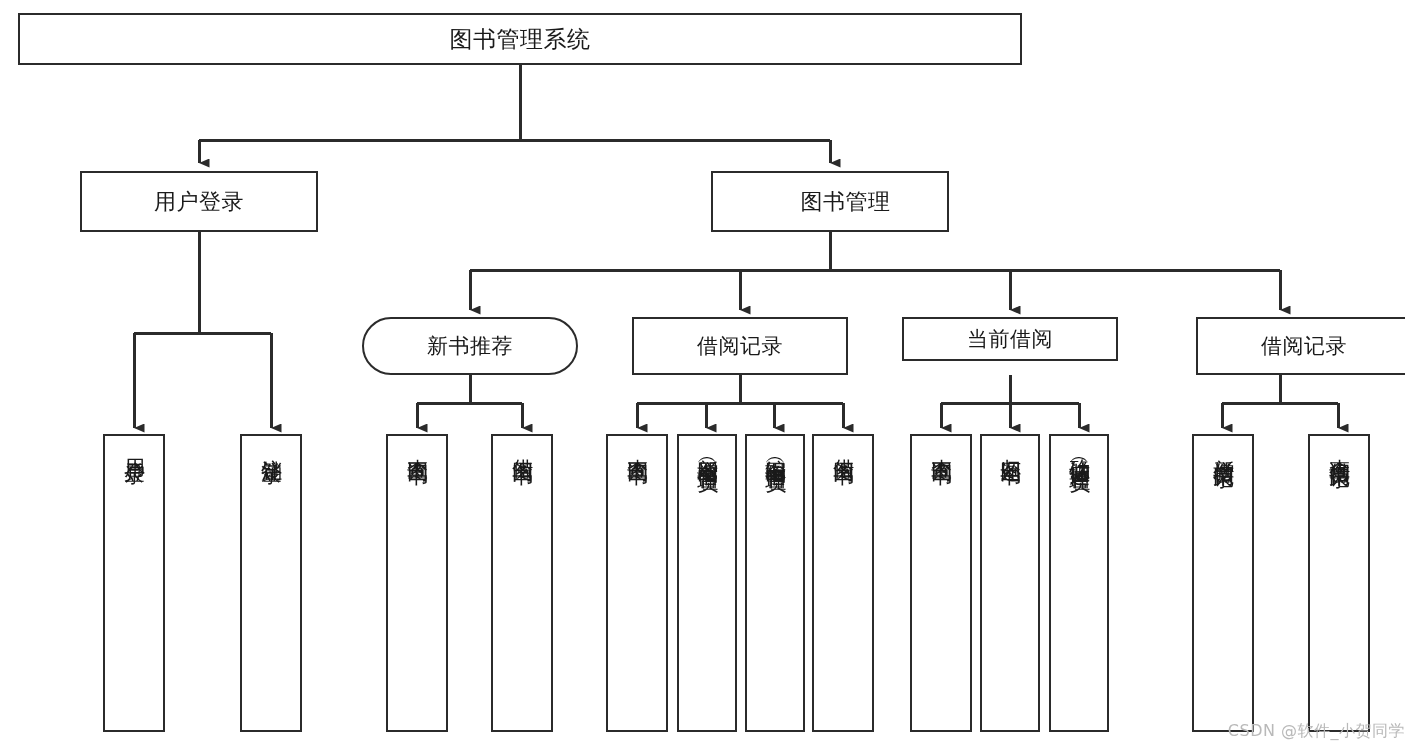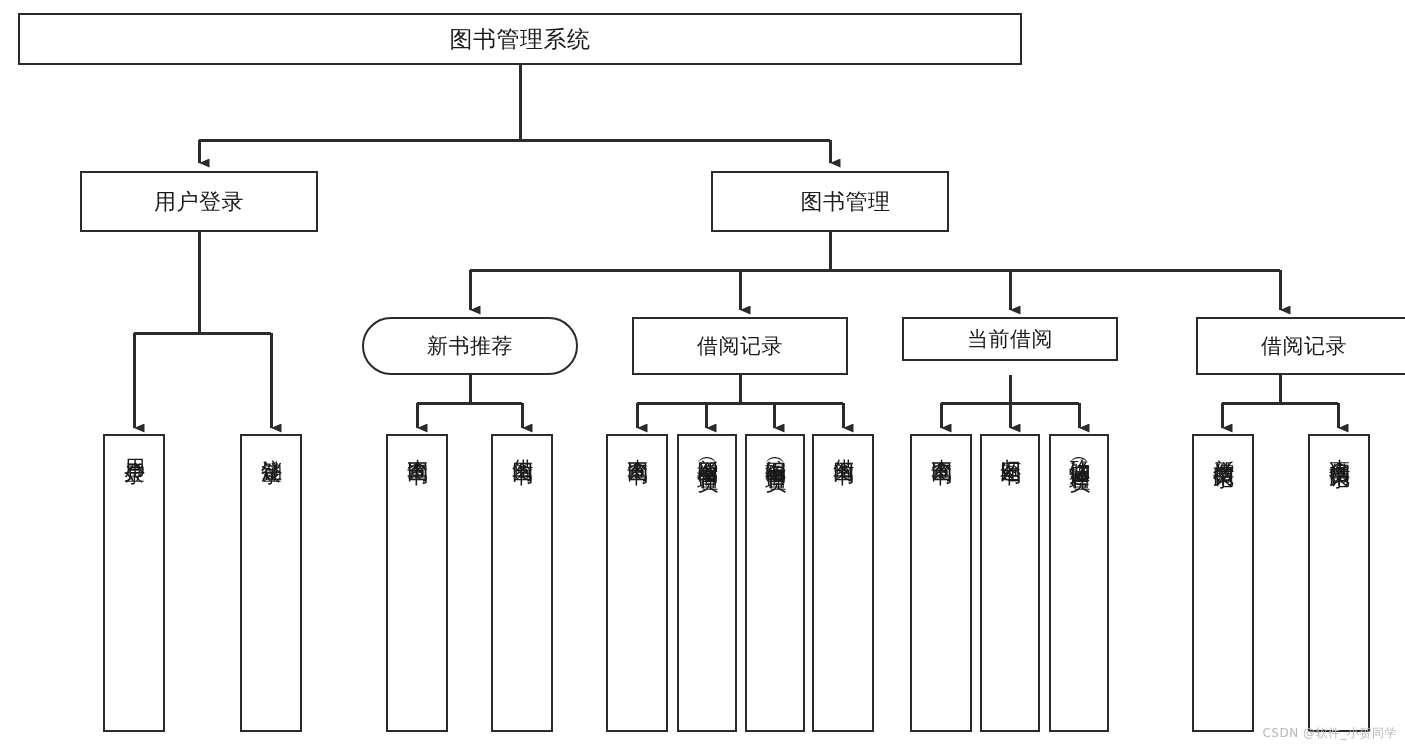--- a/index.html
+++ b/index.html
@@ -63,24 +63,24 @@
     line-height: 1.22;
     letter-spacing: 2px;
     white-space: pre-line;
     max-height: 272px;
   }
   .node-leaf.leaf-tall .node-label {
     max-height: 288px;
   }
   #watermark {
     position: absolute;
-    right: 8px;
+    right: 0;
     bottom: 5px;
     color: #b9b9b9;
-    font-size: 12px;
+    font-size: 16px;
     letter-spacing: 0.5px;
     user-select: none;
     pointer-events: none;
   }
 </style>
 </head>
 <body>
 
 <div id="diagram-root">
 

